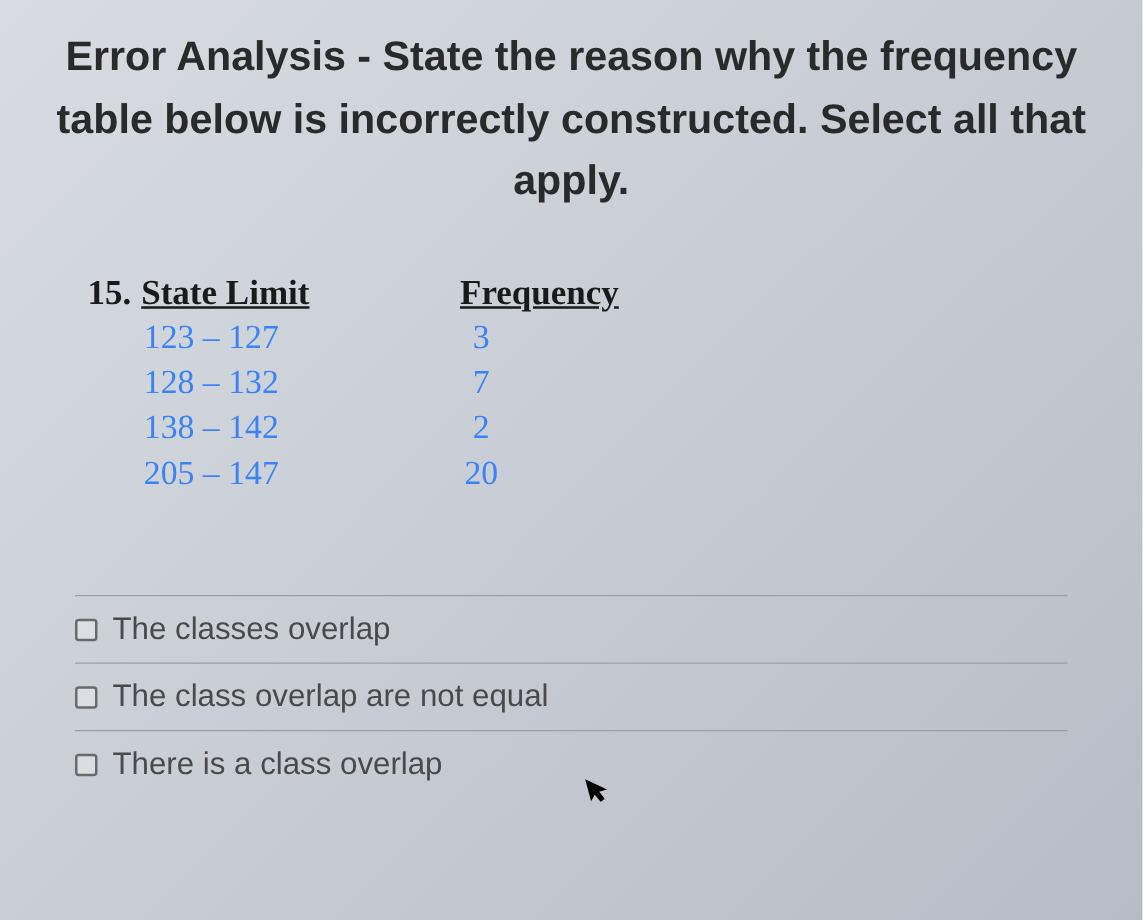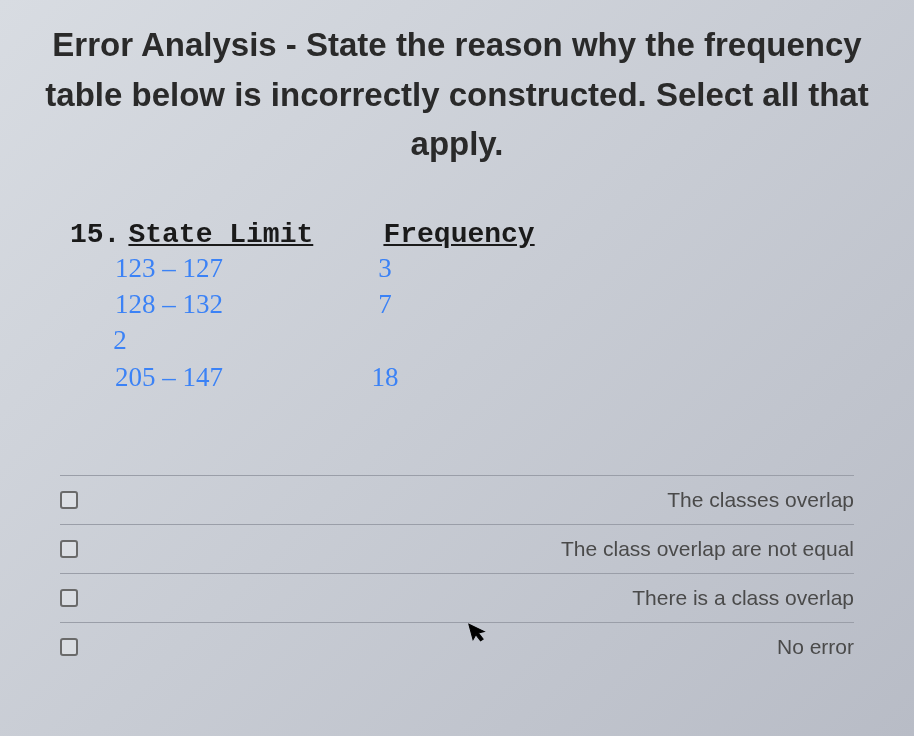--- a/index.html
+++ b/index.html
@@ -29,21 +29,20 @@
     .table-section {
       margin-left: 50px;
       margin-bottom: 80px;
       font-family: Georgia, 'Times New Roman', serif;
     }
     .table-header {
       display: flex;
       font-size: 28px;
       font-weight: bold;
       color: #1a1a1a;
-      font-family: Liberation Mono, monospace;
     }
     .table-header .qnum {
       margin-right: 8px;
     }
     .table-header .col1 {
       text-decoration: underline;
       width: 255px;
     }
     .table-header .col2 {
       text-decoration: underline;
@@ -65,24 +64,23 @@
     .options {
       margin-left: 40px;
       margin-right: 40px;
     }
     .option-row {
       display: flex;
       align-items: center;
       padding: 12px 0;
       border-top: 1px solid #9a9ea8;
       font-family: -apple-system, BlinkMacSystemFont, 'Segoe UI', sans-serif;
-      font-size: 21px;
+      font-size: 25px;
       color: #4a4a4a;
       gap: 12px;
-      justify-content: space-between;
     }
     .option-row:last-child {
       border-bottom: none;
     }
     .checkbox {
       width: 18px;
       height: 18px;
       border: 2px solid #6a6a6a;
       border-radius: 3px;
       background: rgba(255,255,255,0.3);
@@ -110,44 +108,41 @@
   </div>
   <div class="table-row">
     <span class="col1">123 – 127</span>
     <span class="col2">3</span>
   </div>
   <div class="table-row">
     <span class="col1">128 – 132</span>
     <span class="col2">7</span>
   </div>
   <div class="table-row">
+    <span class="col1">138 – 142</span>
     <span class="col2">2</span>
   </div>
   <div class="table-row">
     <span class="col1">205 – 147</span>
-    <span class="col2">18</span>
+    <span class="col2">20</span>
   </div>
 </div>
 
 <div class="options">
   <div class="option-row">
     <div class="checkbox"></div>
     <span>The classes overlap</span>
   </div>
   <div class="option-row">
     <div class="checkbox"></div>
     <span>The class overlap are not equal</span>
   </div>
   <div class="option-row">
     <div class="checkbox"></div>
     <span>There is a class overlap</span>
   </div>
-  <div class="option-row">
-    <div class="checkbox"></div>
-    <span>No error</span>
-  </div>
 </div>
 
 <div class="cursor">
   <svg width="18" height="24" viewBox="0 0 18 24">
     <path d="M 2 2 L 2 18 L 6 14 L 9 21 L 12 20 L 9 13 L 15 13 Z" fill="#000" stroke="#000" stroke-width="1"></path>
   </svg>
 </div>
 
 </body></html>

